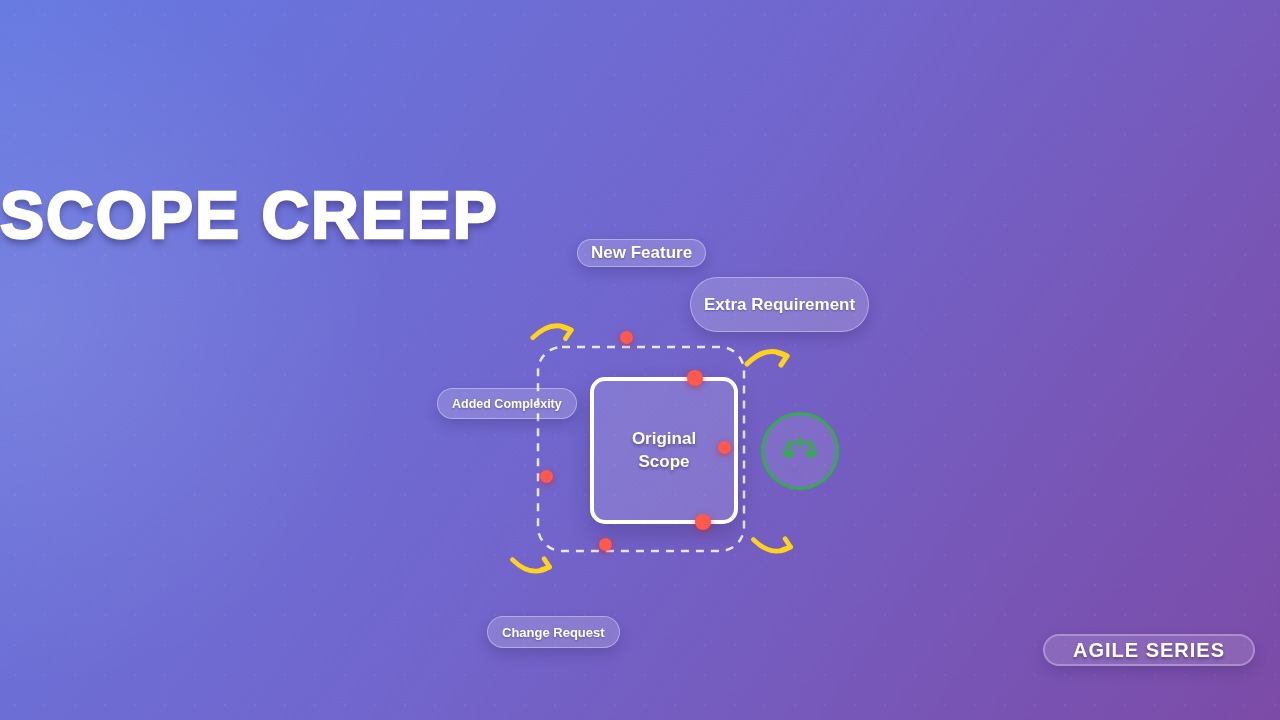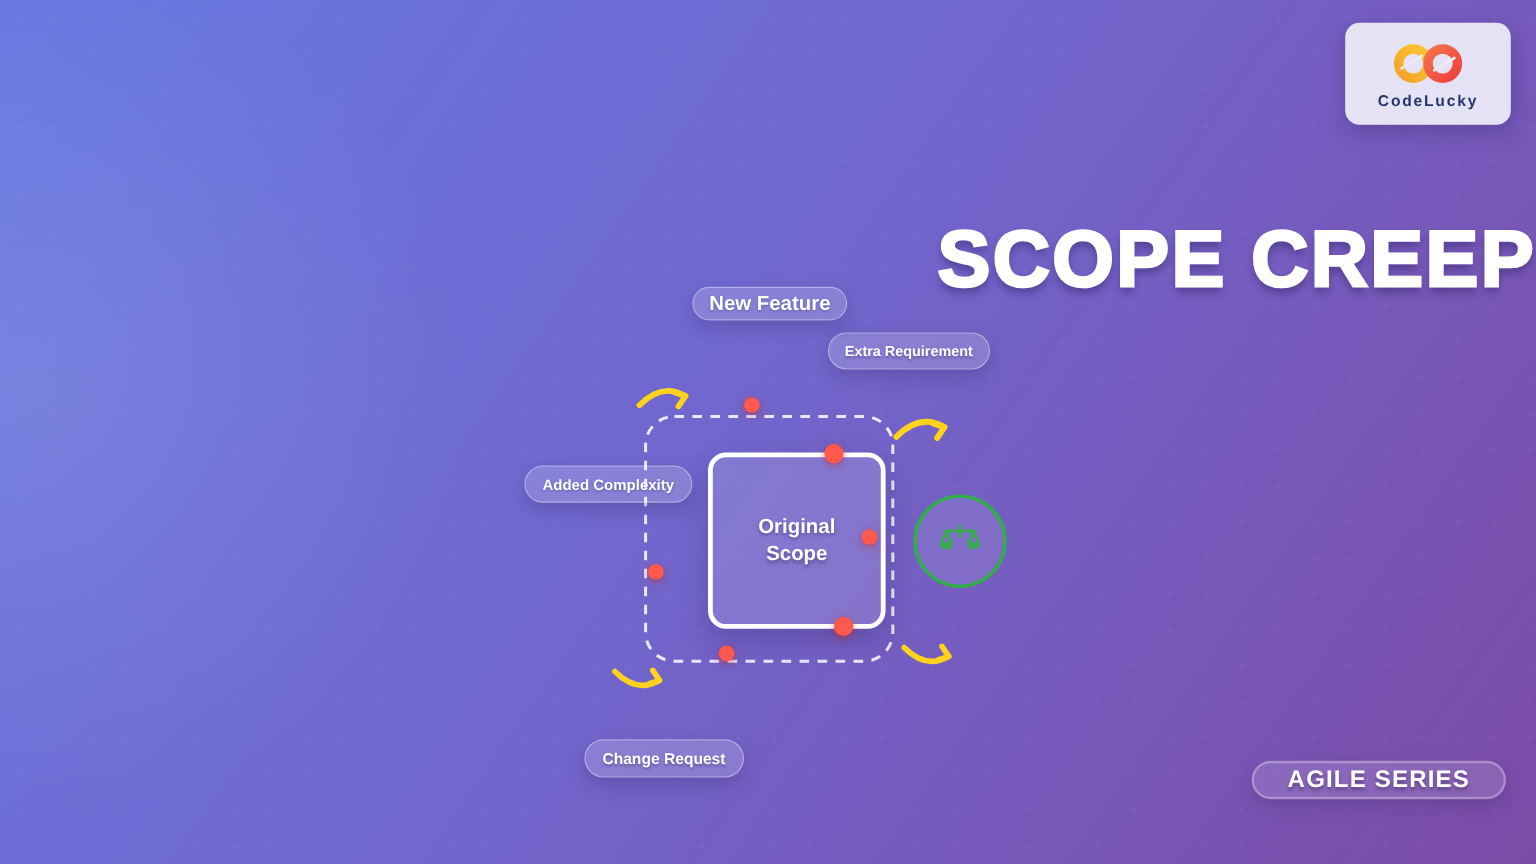--- a/index.html
+++ b/index.html
@@ -19,21 +19,21 @@
     background:rgba(236,234,248,0.95);border-radius:12px;
     box-shadow:0 6px 18px rgba(25,15,70,0.25);
     display:flex;flex-direction:column;align-items:center;justify-content:center;gap:2px;
   }
   .brand-name{
     color:#24356b;font-size:13px;font-weight:bold;letter-spacing:1.5px;
   }
 
   
   .title{
-    position:absolute;left:0;top:182px;width:100%;margin:0;text-align:right;
+    position:absolute;left:0;top:182px;width:100%;margin:0;text-align:left;
     color:#fff;font-size:66px;line-height:1;font-weight:bold;letter-spacing:2px;
     -webkit-text-stroke:2.5px #ffffff;
     text-shadow:0 5px 7px rgba(35,25,85,0.45);
   }
   .subtitle{
     position:absolute;left:0;top:280px;width:100%;text-align:center;
     color:rgba(255,255,255,0.94);font-size:29px;font-weight:normal;
     text-shadow:0 2px 4px rgba(35,25,85,0.30);
   }
 
@@ -41,21 +41,21 @@
   .tag{
     position:absolute;display:flex;align-items:center;justify-content:center;
     background:rgba(255,255,255,0.17);
     border:1px solid rgba(255,255,255,0.35);
     border-radius:999px;color:#fff;font-weight:bold;white-space:nowrap;
     box-shadow:0 6px 14px rgba(30,20,70,0.20);
     text-shadow:0 1px 2px rgba(30,20,70,0.35);
     z-index:6;
   }
   .tag-0{left:577px;top:239px;height:26px;padding:0 13px;font-size:17px;}
-  .tag-1{left:690px;top:277px;height:29px;padding:0 13px;font-size:12px;}
+  .tag-1{left:690px;top:277px;height:29px;padding:12px 13px;font-size:17px;}
   .tag-2{left:437px;top:388px;height:29px;padding:0 14px;font-size:12.5px;}
   .tag-3{left:487px;top:616px;height:30px;padding:0 14px;font-size:13px;}
 
   
   .dashed-box{position:absolute;left:536px;top:345px;width:210px;height:208px;z-index:2;}
   .scope-box{
     position:absolute;left:566px;top:377px;width:148px;height:147px;box-sizing:border-box;
     border:4px solid #ffffff;border-radius:15px;
     background:rgba(255,255,255,0.13);
     box-shadow:0 10px 22px rgba(30,20,70,0.22);
@@ -99,39 +99,20 @@
     border-radius:24px;color:#fff;font-size:20px;font-weight:bold;letter-spacing:1px;
     text-shadow:0 2px 3px rgba(30,20,70,0.4);
     box-shadow:0 6px 14px rgba(30,20,70,0.18);
   }
 </style>
 </head>
 <body>
 
 <div class="stage">
 
-  <div class="logo-card">
-    <svg width="68" height="42" viewBox="0 0 76 48">
-      <defs>
-        <linearGradient id="gl" x1="0" y1="1" x2="1" y2="0">
-          <stop offset="0" stop-color="#f5a22b"></stop>
-            <stop offset="1" stop-color="#f9c62e"></stop>
-        </linearGradient>
-        <linearGradient id="gr" x1="0" y1="0" x2="1" y2="1">
-          <stop offset="0" stop-color="#f4734a"></stop>
-            <stop offset="1" stop-color="#ee4040"></stop>
-        </linearGradient>
-      </defs>
-      <circle cx="24" cy="24" r="14" fill="none" stroke="url(#gl)" stroke-width="9"></circle>
-      <circle cx="52" cy="24" r="14" fill="none" stroke="url(#gr)" stroke-width="9"></circle>
-      <line x1="12" y1="29" x2="33" y2="16" stroke="#eceaf8" stroke-width="2.6"></line>
-      <line x1="43" y1="31" x2="64" y2="18" stroke="#eceaf8" stroke-width="2.6"></line>
-    </svg>
-    <div class="brand-name">CodeLucky</div>
-  </div>
 
   <h1 class="title">SCOPE CREEP</h1>
 
   <svg class="dashed-box" viewBox="0 0 210 208">
     <rect x="2" y="2" width="206" height="204" rx="24" fill="none" stroke="rgba(255,255,255,0.85)" stroke-width="2.5" stroke-dasharray="8 7"></rect>
   </svg>
 
   <div class="scope-box">
     <div class="scope-label">Original Scope</div>
   </div>

